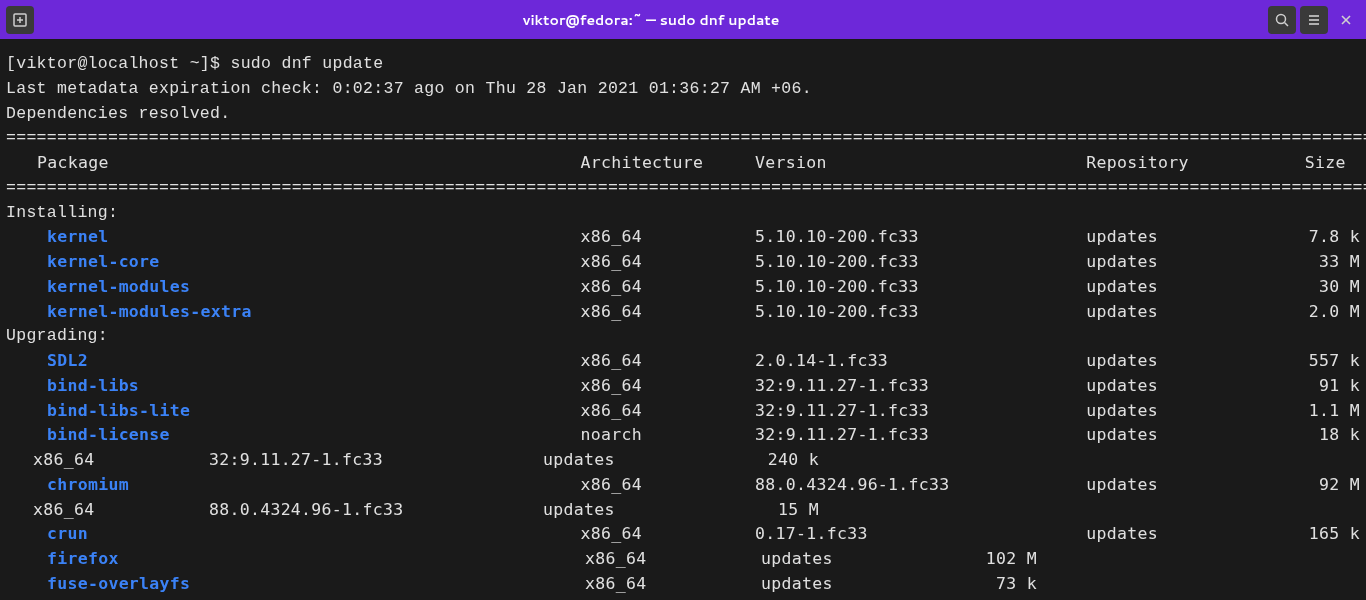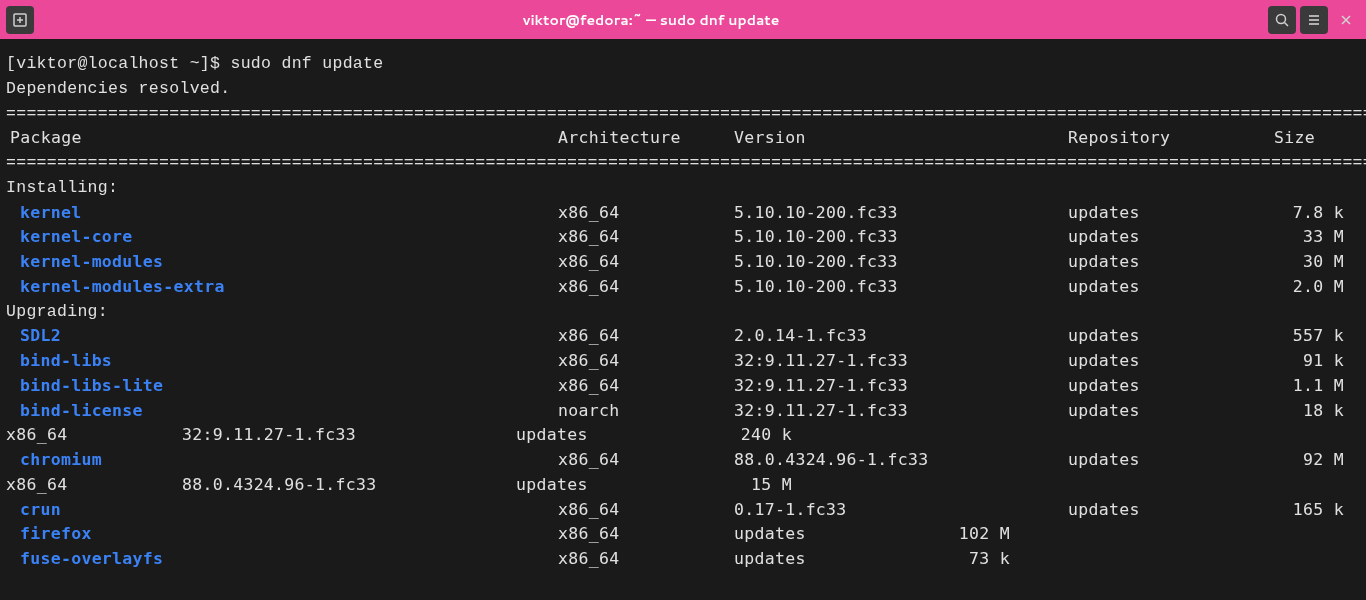--- a/index.html
+++ b/index.html
@@ -7,21 +7,21 @@
     width: 1366px;
     height: 600px;
     background: #1a1a1a;
     font-family: 'DejaVu Sans Mono', 'Liberation Mono', monospace;
     font-size: 16.5px;
     color: #e0e0e0;
     overflow: hidden;
   }
   .titlebar {
     height: 40px;
-    background: #ec4899;
+    background: #6d28d9;
     display: flex;
     align-items: center;
     padding: 0 6px;
     border-bottom: 1px solid #1a1a1a;
   }
   .titlebar-left {
     display: flex;
     align-items: center;
     gap: 4px;
   }
@@ -49,31 +49,31 @@
     align-items: center;
     gap: 4px;
   }
   .terminal {
     padding: 12px 6px 6px 6px;
     line-height: 1.5;
     letter-spacing: 0.3px;
   }
   .line { white-space: pre; font-family: Liberation Mono, monospace; }
   .pkg { color: #3b82f6; font-weight: bold; }
-  .row { display: flex; }
+  .row { display: flex; margin-left: 27px; }
   .col-pkg { width: 552px; padding-left: 14px; }
   .col-arch { width: 176px; }
   .col-ver { width: 334px; }
   .col-repo { width: 206px; }
   .col-size { width: 70px; text-align: right; }
   .hdr-pkg { width: 552px; padding-left: 4px; }
   .hdr-arch { width: 176px; }
   .hdr-ver { width: 334px; }
   .hdr-repo { width: 206px; }
-  .hdr-size { width: 70px; text-align: left; }
+  .hdr-size { width: 70px; text-align: center; }
   .section { padding-left: 0; }
 </style>
 </head>
 <body>
 
 <div class="titlebar">
   <div class="titlebar-left">
     <div class="titlebar-btn">
       <svg viewBox="0 0 16 16" fill="none" stroke="currentColor" stroke-width="1.5">
         <rect x="2" y="2" width="12" height="12" rx="1"></rect>
@@ -101,20 +101,21 @@
       <svg viewBox="0 0 16 16" fill="none" stroke="currentColor" stroke-width="1.6">
         <line x1="4" y1="4" x2="12" y2="12"></line>
         <line x1="12" y1="4" x2="4" y2="12"></line>
       </svg>
     </div>
   </div>
 </div>
 
 <div class="terminal">
   <div class="line"><span>[viktor@localhost ~]$ </span><span>sudo dnf update</span></div>
+  <div class="line">Last metadata expiration check: 0:02:37 ago on Thu 28 Jan 2021 01:36:27 AM +06.</div>
   <div class="line">Dependencies resolved.</div>
   <div class="line">========================================================================================================================================</div>
   <div class="row">
     <div class="hdr-pkg">Package</div>
     <div class="hdr-arch">Architecture</div>
     <div class="hdr-ver">Version</div>
     <div class="hdr-repo">Repository</div>
     <div class="hdr-size">Size</div>
   </div>
   <div class="line">========================================================================================================================================</div>

